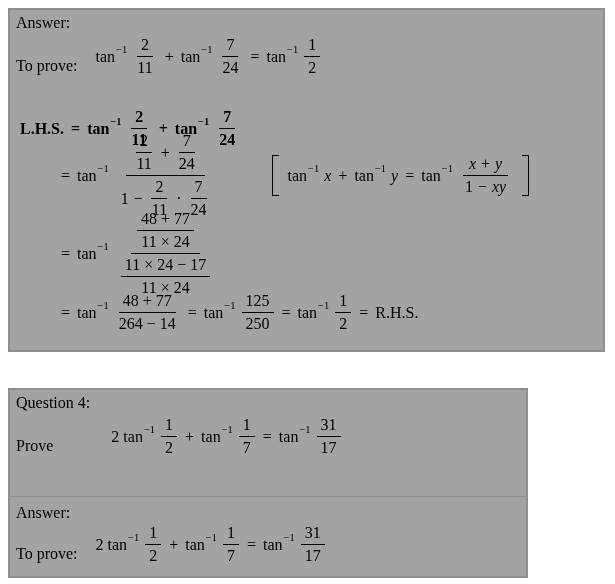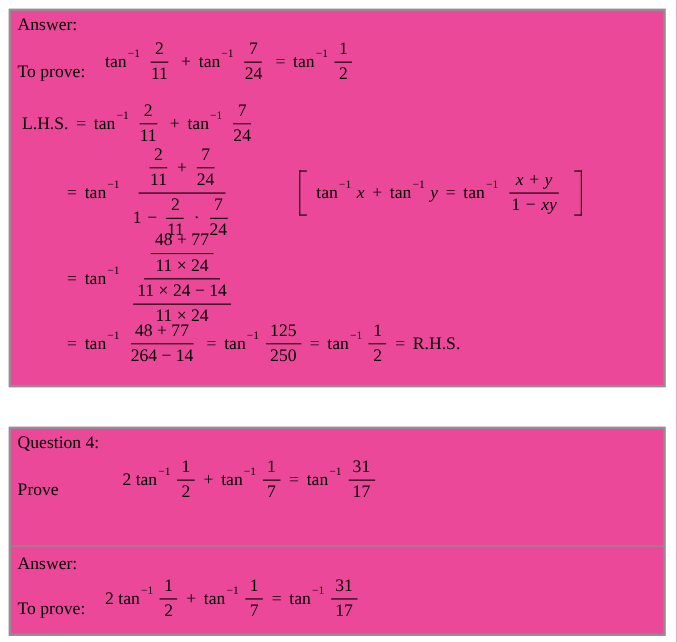--- a/index.html
+++ b/index.html
@@ -7,26 +7,26 @@
     width:615px; height:584px;
     background:#ffffff;
     font-family:"Liberation Serif", serif;
     color:#000000;
     position:relative;
     font-size:16px;
     overflow:hidden;
   }
   .panel {
     position:absolute;
-    background:#ec4899;
+    background:#a3a3a3;
     border:2px solid var(--bc, #8f8f8f);
     box-sizing:border-box;
   }
   #box1 { left:8px;  top:8px;   width:597px; height:344px; }
-  #box2 { left:8px;  top:388px; width:597px; height:190px; }
+  #box2 { left:8px;  top:388px; width:520px; height:190px; }
   .abs { position:absolute; }
   .row { display:flex; align-items:center; }
   .label { font-size:16px; white-space:nowrap; }
   .lbl-end { align-self:flex-end; margin-bottom:2px; }
   .divider { position:absolute; left:-1px; right:-1px; border-top:1.5px solid var(--bc, #8f8f8f); }
 
   
   .formula { display:inline-flex; align-items:center; white-space:pre; }
   .bracketed { padding:7px 0; }
   .mtxt { margin:0 2px; }
@@ -48,31 +48,31 @@
 
 <div id="box1" class="panel">
 
   <div class="abs label" style="left:6px; top:4px;">Answer:</div>
 
   <div class="abs row" style="left:6px; top:26px;">
     <span class="label lbl-end">To prove:</span>
     <span class="formula" style="margin-left:16px;"><span class="mfn">tan</span><span class="msup">−1</span><span class="mfrac"><span class="mnum">2</span><span class="mden">11</span></span><span class="mop">+</span><span class="mfn">tan</span><span class="msup">−1</span><span class="mfrac"><span class="mnum">7</span><span class="mden">24</span></span><span class="mop">=</span><span class="mfn">tan</span><span class="msup">−1</span><span class="mfrac"><span class="mnum">1</span><span class="mden">2</span></span></span>
   </div>
 
-  <div class="abs row" style="left:8px; top:82px;">
+  <div class="abs row" style="left:8px; top:98px;font-weight:bold;">
     <span class="formula"><span class="mtxt">L.H.S.</span><span class="mop">=</span><span class="mfn">tan</span><span class="msup">−1</span><span class="mfrac"><span class="mnum">2</span><span class="mden">11</span></span><span class="mop">+</span><span class="mfn">tan</span><span class="msup">−1</span><span class="mfrac"><span class="mnum">7</span><span class="mden">24</span></span></span>
   </div>
 
   <div class="abs row" style="left:46px; top:122px;">
     <span class="formula"><span class="mop">=</span><span class="mfn">tan</span><span class="msup">−1</span><span class="mfrac"><span class="mnum"><span class="mfrac"><span class="mnum">2</span><span class="mden">11</span></span><span class="mop">+</span><span class="mfrac"><span class="mnum">7</span><span class="mden">24</span></span></span><span class="mden"><span class="mtxt">1</span><span class="mop">−</span><span class="mfrac"><span class="mnum">2</span><span class="mden">11</span></span><span class="mop">·</span><span class="mfrac"><span class="mnum">7</span><span class="mden">24</span></span></span></span></span>
     <span class="formula bracketed" style="margin-left:52px;"><span class="mbl"></span><span class="mfn">tan</span><span class="msup">−1</span><span class="mvar">x</span><span class="mop">+</span><span class="mfn">tan</span><span class="msup">−1</span><span class="mvar">y</span><span class="mop">=</span><span class="mfn">tan</span><span class="msup">−1</span><span class="mfrac"><span class="mnum"><span class="mvar">x</span><span class="mop">+</span><span class="mvar">y</span></span><span class="mden"><span class="mtxt">1</span><span class="mop">−</span><span class="mvar">xy</span></span></span><span class="mbr"></span></span>
   </div>
 
   <div class="abs row" style="left:46px; top:200px;">
-    <span class="formula"><span class="mop">=</span><span class="mfn">tan</span><span class="msup">−1</span><span class="mfrac"><span class="mnum"><span class="mfrac"><span class="mnum">48 + 77</span><span class="mden">11 × 24</span></span></span><span class="mden"><span class="mfrac"><span class="mnum">11 × 24 − 14</span><span class="mden">11 × 24</span></span></span></span></span>
+    <span class="formula"><span class="mop">=</span><span class="mfn">tan</span><span class="msup">−1</span><span class="mfrac"><span class="mnum"><span class="mfrac"><span class="mnum">48 + 77</span><span class="mden">11 × 24</span></span></span><span class="mden"><span class="mfrac"><span class="mnum">11 × 24 − 17</span><span class="mden">11 × 24</span></span></span></span></span>
   </div>
 
   <div class="abs row" style="left:46px; top:282px;">
     <span class="formula"><span class="mop">=</span><span class="mfn">tan</span><span class="msup">−1</span><span class="mfrac"><span class="mnum">48 + 77</span><span class="mden">264 − 14</span></span><span class="mop">=</span><span class="mfn">tan</span><span class="msup">−1</span><span class="mfrac"><span class="mnum">125</span><span class="mden">250</span></span><span class="mop">=</span><span class="mfn">tan</span><span class="msup">−1</span><span class="mfrac"><span class="mnum">1</span><span class="mden">2</span></span><span class="mop">=</span><span class="mtxt">R.H.S.</span></span>
   </div>
 
 </div>
 
 <div id="box2" class="panel">
 

